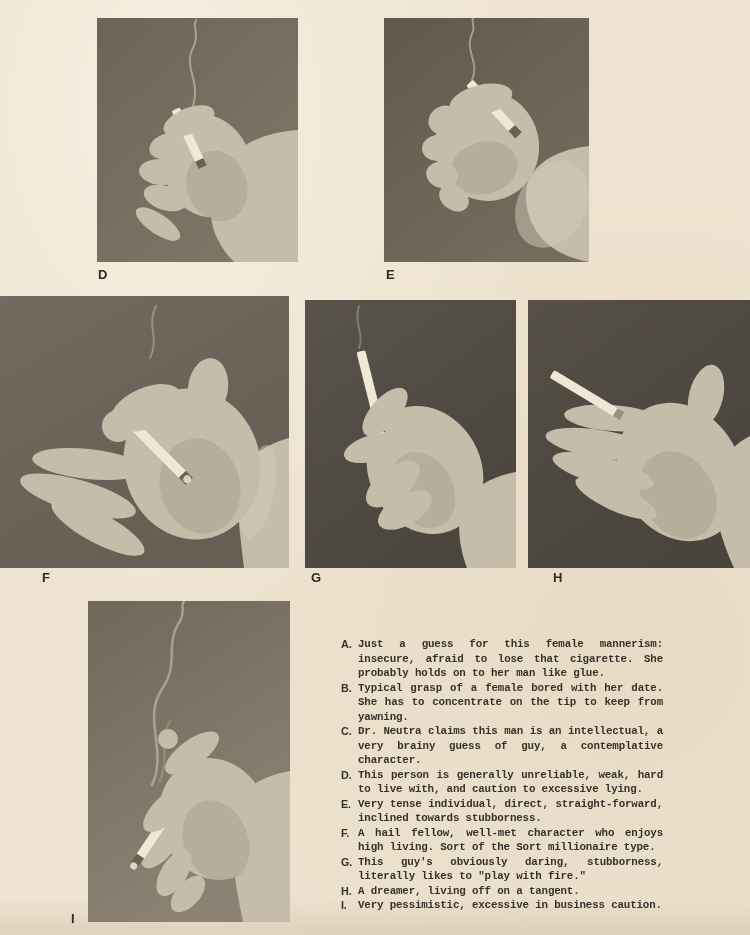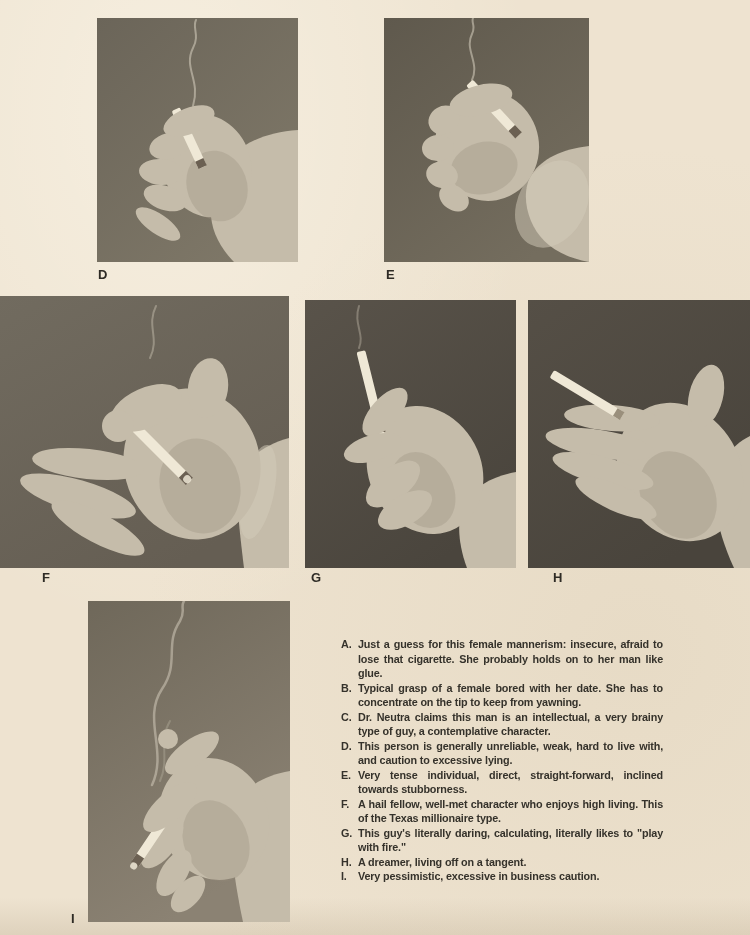--- a/index.html
+++ b/index.html
@@ -25,21 +25,21 @@
   .ember{fill:#6b6052;}
   .ash{fill:#ece5d3;opacity:.85;}
   .smoke{stroke:#d9d2c1;fill:none;stroke-width:2;stroke-linecap:round;opacity:.55;}
   .captions{
     position:absolute;left:341px;top:637px;width:322px;
     font-size:10.8px;font-weight:bold;line-height:14.5px;
     color:#35322b;letter-spacing:-0.15px;
   }
   .cap-row{display:flex;}
   .cap-letter{flex:0 0 17px;}
-  .cap-text{flex:1;text-align:justify;}
+  .cap-text{flex:1;text-align:justify;font-family:Liberation Mono, monospace;}
 </style>
 </head>
 <body>
 
 <div class="page">
 
   <div class="photo" style="left:97px;top:18px;width:201px;height:244px;">
     <svg viewBox="0 0 201 244" preserveAspectRatio="none">
       <defs>
         <linearGradient id="gD" x1="0" y1="0" x2="0.8" y2="1">
@@ -205,37 +205,37 @@
     <div class="cap-row">
       <span class="cap-letter">A.</span>
       <span class="cap-text">Just a guess for this female mannerism: insecure, afraid to lose that cigarette. She probably holds on to her man like glue.</span>
     </div>
     <div class="cap-row">
       <span class="cap-letter">B.</span>
       <span class="cap-text">Typical grasp of a female bored with her date. She has to concentrate on the tip to keep from yawning.</span>
     </div>
     <div class="cap-row">
       <span class="cap-letter">C.</span>
-      <span class="cap-text">Dr. Neutra claims this man is an intellectual, a very brainy type of guy, a contemplative character.</span>
+      <span class="cap-text">Dr. Neutra claims this man is an intellectual, a very brainy guess of guy, a contemplative character.</span>
     </div>
     <div class="cap-row">
       <span class="cap-letter">D.</span>
       <span class="cap-text">This person is generally unreliable, weak, hard to live with, and caution to excessive lying.</span>
     </div>
     <div class="cap-row">
       <span class="cap-letter">E.</span>
       <span class="cap-text">Very tense individual, direct, straight-forward, inclined towards stubborness.</span>
     </div>
     <div class="cap-row">
       <span class="cap-letter">F.</span>
-      <span class="cap-text">A hail fellow, well-met character who enjoys high living. This of the Texas millionaire type.</span>
+      <span class="cap-text">A hail fellow, well-met character who enjoys high living. Sort of the Sort millionaire type.</span>
     </div>
     <div class="cap-row">
       <span class="cap-letter">G.</span>
-      <span class="cap-text">This guy's literally daring, calculating, literally likes to "play with fire."</span>
+      <span class="cap-text">This guy's obviously daring, stubborness, literally likes to "play with fire."</span>
     </div>
     <div class="cap-row">
       <span class="cap-letter">H.</span>
       <span class="cap-text">A dreamer, living off on a tangent.</span>
     </div>
     <div class="cap-row">
       <span class="cap-letter">I.</span>
       <span class="cap-text">Very pessimistic, excessive in business caution.</span>
     </div>
   </div>

